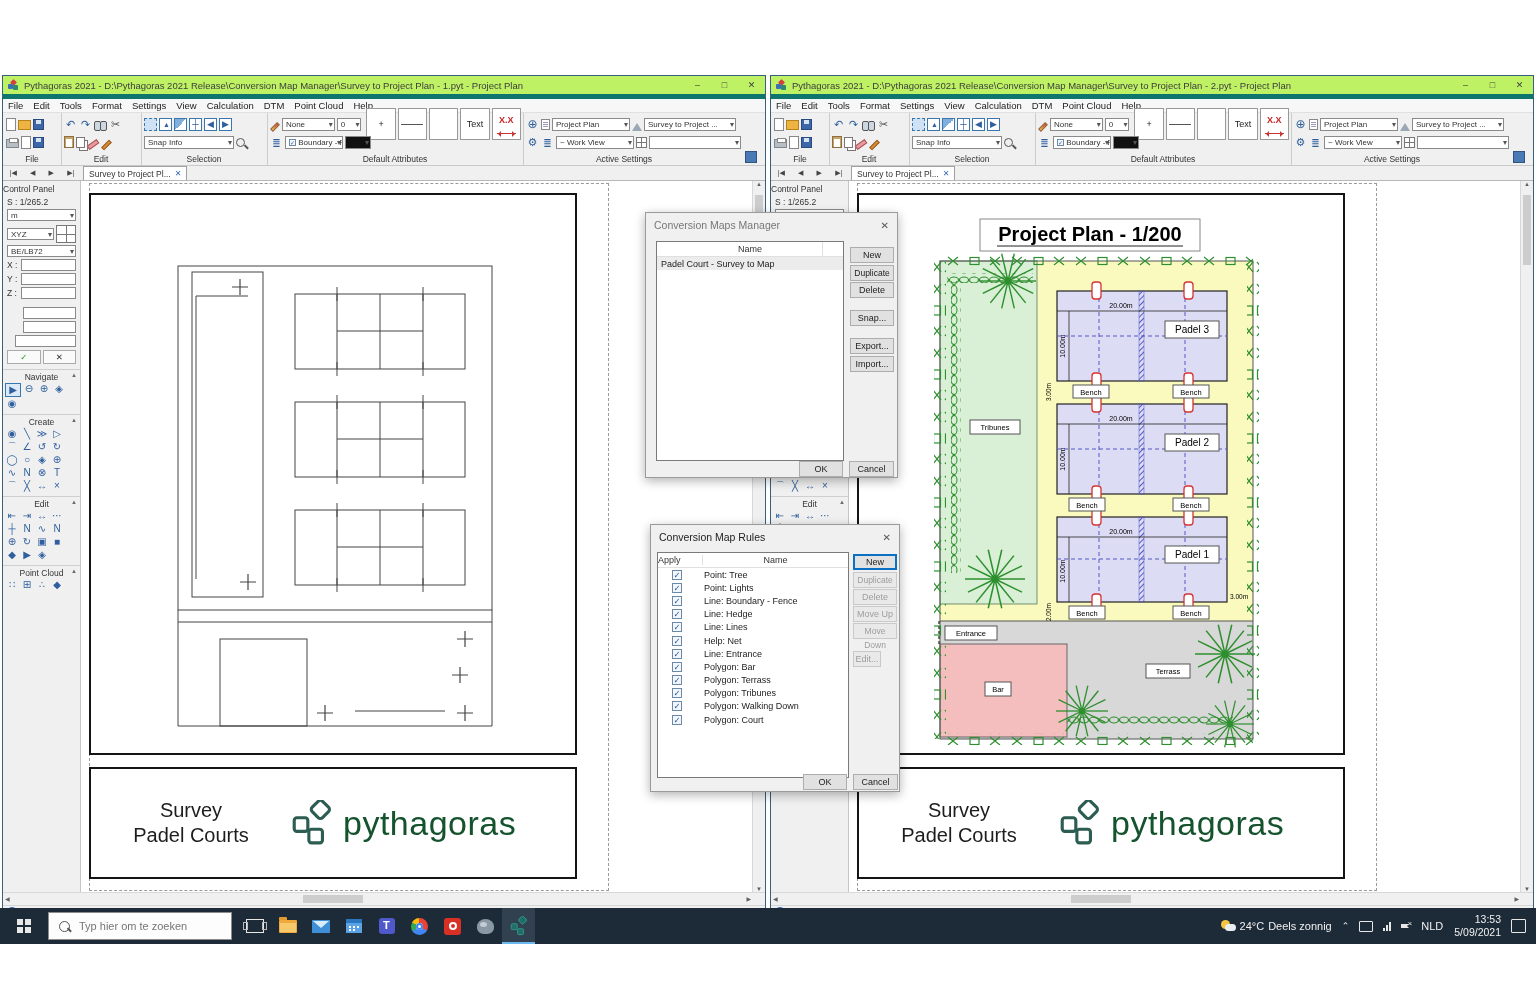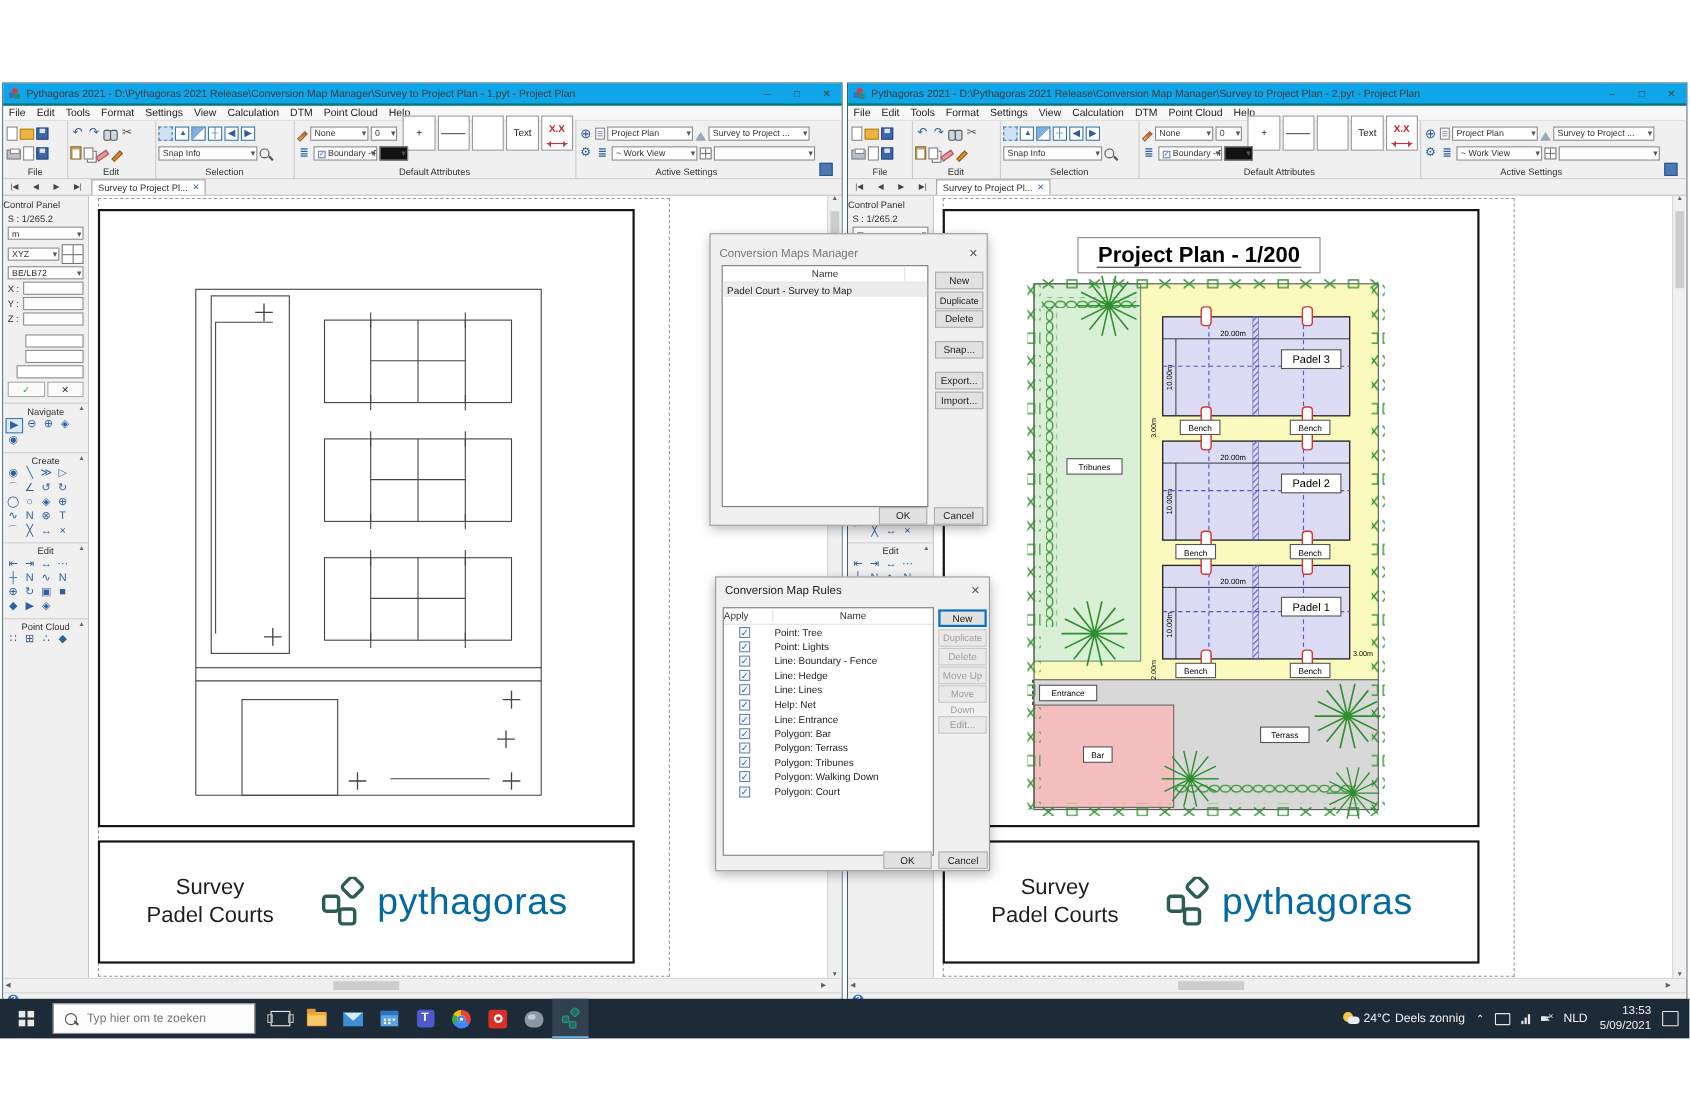--- a/index.html
+++ b/index.html
@@ -1,21 +1,21 @@
 <!DOCTYPE html>
 <html><head>
 <meta charset="utf-8">
 <style>
   html,body{margin:0;padding:0;background:#fff;}
   body{width:1536px;height:1003px;position:relative;overflow:hidden;
        font-family:"Liberation Sans","DejaVu Sans",sans-serif;color:#222;}
   
   .win{position:absolute;top:75px;width:764px;height:833px;background:#f0f0f0;
        border:1px solid #35607e;box-sizing:border-box;}
-  .titlebar{position:relative;height:18px;background:#0ea5e9;border-bottom:2px solid #0f766e;
+  .titlebar{position:relative;height:18px;background:#bef264;border-bottom:5px solid #0f766e;
             display:flex;align-items:center;font-size:9.5px;color:#3c3c3c;}
   .appico{width:10px;height:10px;margin:0 6px 0 5px;position:relative;flex:0 0 auto;}
   .appico i{position:absolute;width:5px;height:5px;border-radius:1px;}
   .appico .a{left:3px;top:0;background:#d34040;transform:rotate(45deg);}
   .appico .b{left:0;top:4px;background:#3a6fb5;}
   .appico .c{left:5px;top:5px;background:#2d8a6e;}
   .t-title{white-space:nowrap;overflow:hidden;flex:1;}
   .wbtns{display:flex;flex:0 0 auto;}
   .wbtn{width:27px;text-align:center;font-size:9px;color:#444;line-height:17px;}
   .menubar{height:13px;background:#f7f7f7;border-bottom:1px solid #e0e0e0;
@@ -99,21 +99,21 @@
   .okx .bt{flex:1;border:1px solid #aaa;background:#fafafa;text-align:center;height:12px;line-height:12px;}
   .ok-g{color:#2e9e2e;font-weight:bold;}
   
   .canvas{position:relative;background:#fff;flex:1;overflow:hidden;}
   .page{position:absolute;left:8px;top:2px;width:520px;height:708px;border:1px dashed #9a9a9a;box-sizing:border-box;}
   .frame{position:absolute;left:8px;top:12px;width:484px;height:558px;border:2.5px solid #141414;box-sizing:content-box;background:#fff;}
   .tblock{position:absolute;left:8px;top:586px;width:484px;height:108px;border:2.5px solid #141414;background:#fff;
           display:flex;align-items:center;}
   .tb-text{width:200px;text-align:center;font-size:20px;color:#1d1d1d;line-height:1.25;}
   .brand{display:flex;align-items:center;gap:10px;}
-  .brand-name{font-size:34px;color:#0369a1;letter-spacing:.5px;}
+  .brand-name{font-size:34px;color:#14532d;letter-spacing:.5px;}
   
   .sb-v{position:absolute;right:0;top:0;bottom:0;width:12px;background:#f0f0f0;border-left:1px solid #d8d8d8;font-size:6px;color:#606060;text-align:center;}
   .sb-v .thumb{position:absolute;left:2px;right:2px;top:14px;height:70px;background:#cdcdcd;}
   .sb-h{position:relative;height:12px;background:#f0f0f0;border-top:1px solid #d8d8d8;font-size:6px;color:#606060;}
   .sb-h .thumb{position:absolute;top:2px;bottom:2px;left:300px;width:60px;background:#cdcdcd;}
   .sb-h .ar{position:absolute;top:2px;} 
   .statusbar{position:relative;height:13px;background:#f0f0f0;border-top:1px solid #d5d5d5;}
   .helpb{position:absolute;left:4px;top:1px;width:10px;height:10px;border-radius:50%;background:#3a76c4;color:#fff;
          font-size:8px;font-weight:bold;text-align:center;line-height:10px;}
   
@@ -935,21 +935,21 @@
     <span class="ar" style="left:2px;">◀</span>
     <span class="thumb"></span>
     <span class="ar" style="right:14px;">▶</span>
   </div>
   <div class="statusbar">
     <span class="helpb">?</span>
   </div>
 </div>
 
 <div class="dlg" style="left:645px;top:212px;width:253px;height:266px;z-index:40;">
-  <div class="dlg-t" style="color:#777;align-items:flex-end;">
+  <div class="dlg-t" style="color:#777;">
     <span>Conversion Maps Manager</span>
     <span class="x">✕</span>
   </div>
   <div class="listbox" style="left:10px;top:28px;width:186px;height:218px;">
     <div class="lhdr">
         <span style="flex:1;text-align:center;">Name</span>
         <span style="position:absolute;right:20px;top:0;bottom:0;border-left:1px solid #e0e0e0;"></span>
       </div>
     <div class="lrow sel-row">
         <span>Padel Court - Survey to Map</span>
@@ -1022,21 +1022,21 @@
     <div class="rrow">
         <span class="chk">✓</span>
         <span class="nm">Polygon: Court</span>
       </div>
   </div>
   <span class="btn def" style="left:202px;top:29px;width:44px;">New</span>
   <span class="btn dis" style="left:202px;top:47px;width:44px;font-size:8.5px;">Duplicate</span>
   <span class="btn dis" style="left:202px;top:64px;width:44px;">Delete</span>
   <span class="btn dis" style="left:202px;top:81px;width:44px;">Move Up</span>
   <span class="btn dis" style="left:202px;top:98px;width:44px;font-size:8.5px;">Move Down</span>
-  <span class="btn dis" style="left:202px;top:126px;width:44px;">Edit...</span>
+  <span class="btn dis" style="left:202px;top:126px;width:28px;">Edit...</span>
   <span class="btn" style="left:152px;top:249px;width:44px;">OK</span>
   <span class="btn" style="left:202px;top:249px;width:45px;">Cancel</span>
 </div>
 
 <div class="taskbar">
   <div class="tstart">
       <span class="winlogo"></span>
     </div>
   <div class="tsearch">
     <span class="smag"></span>

